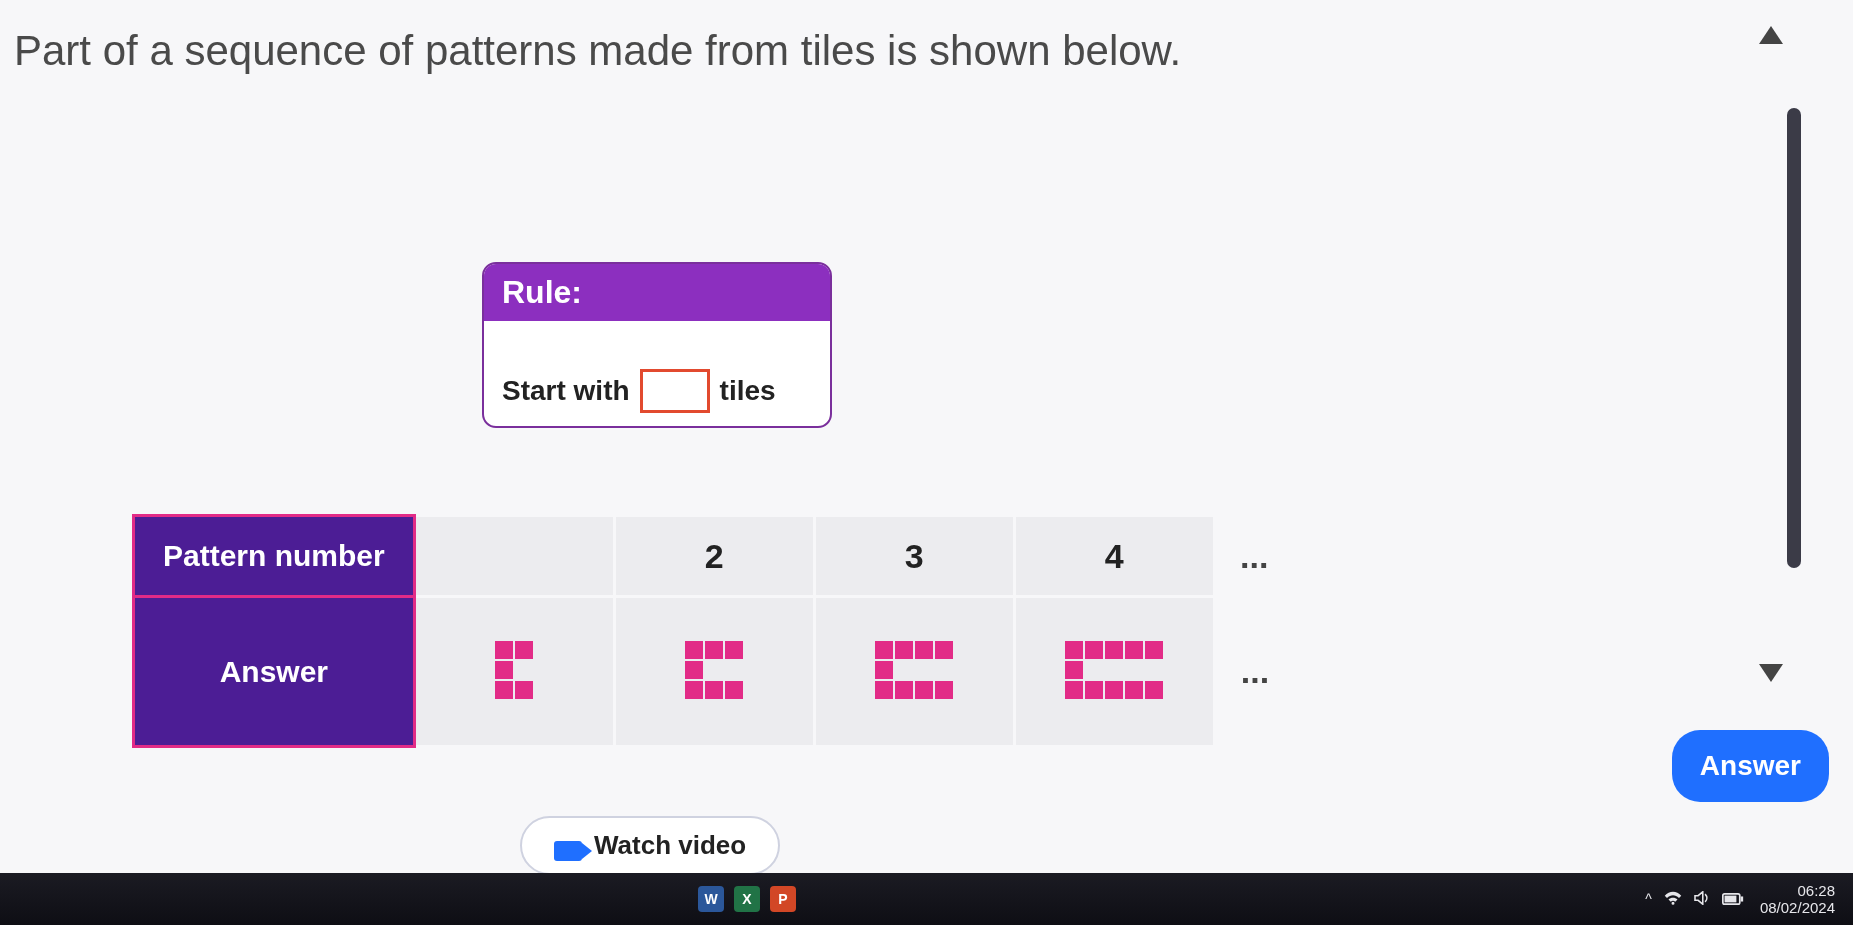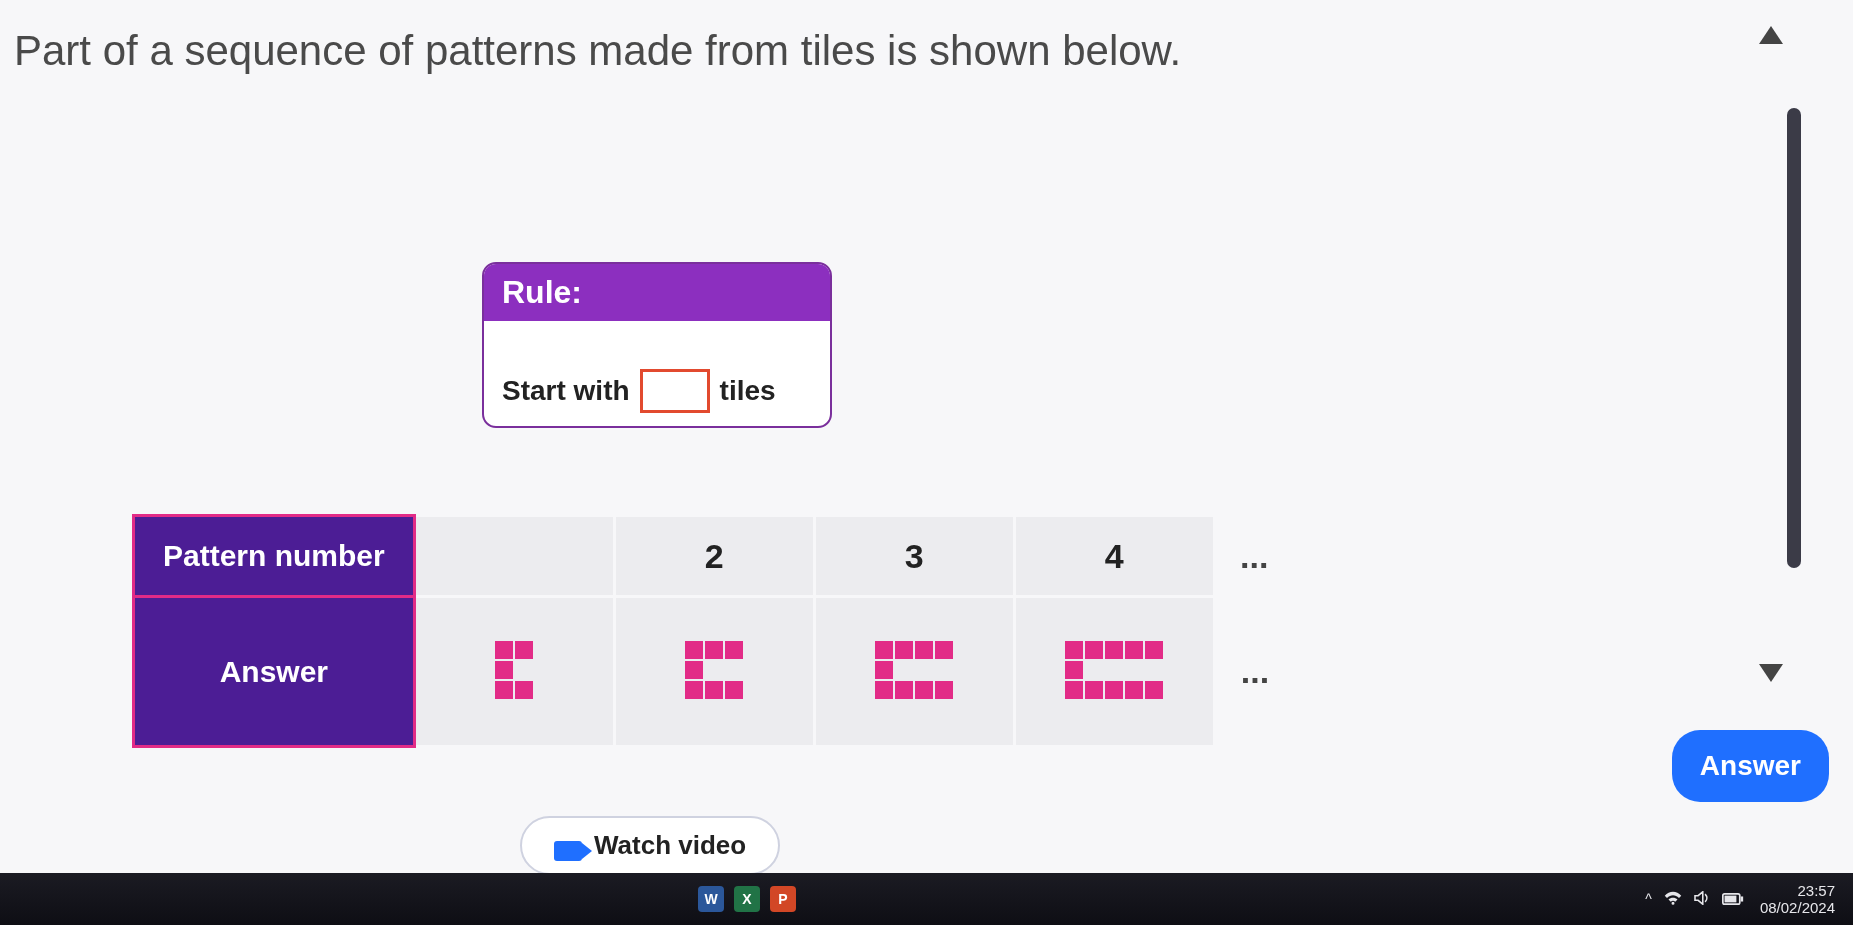--- a/index.html
+++ b/index.html
@@ -183,19 +183,19 @@
         </span>
         <span>
           <svg width="22" height="12" viewBox="0 0 26 14">
               <rect x="1" y="1" width="20" height="12" rx="2" fill="none" stroke="#e6e6ea" stroke-width="2"></rect>
               <rect x="3" y="3" width="14" height="8" fill="#e6e6ea"></rect>
               <rect x="22" y="4" width="3" height="6" fill="#e6e6ea"></rect>
             </svg>
         </span>
       </div>
       <div class="clock">
-        <div>23:57</div>
+        <div>06:28</div>
         <div>08/02/2024</div>
       </div>
     </div>
   </div>
 
 </div>
 
 </body></html>

